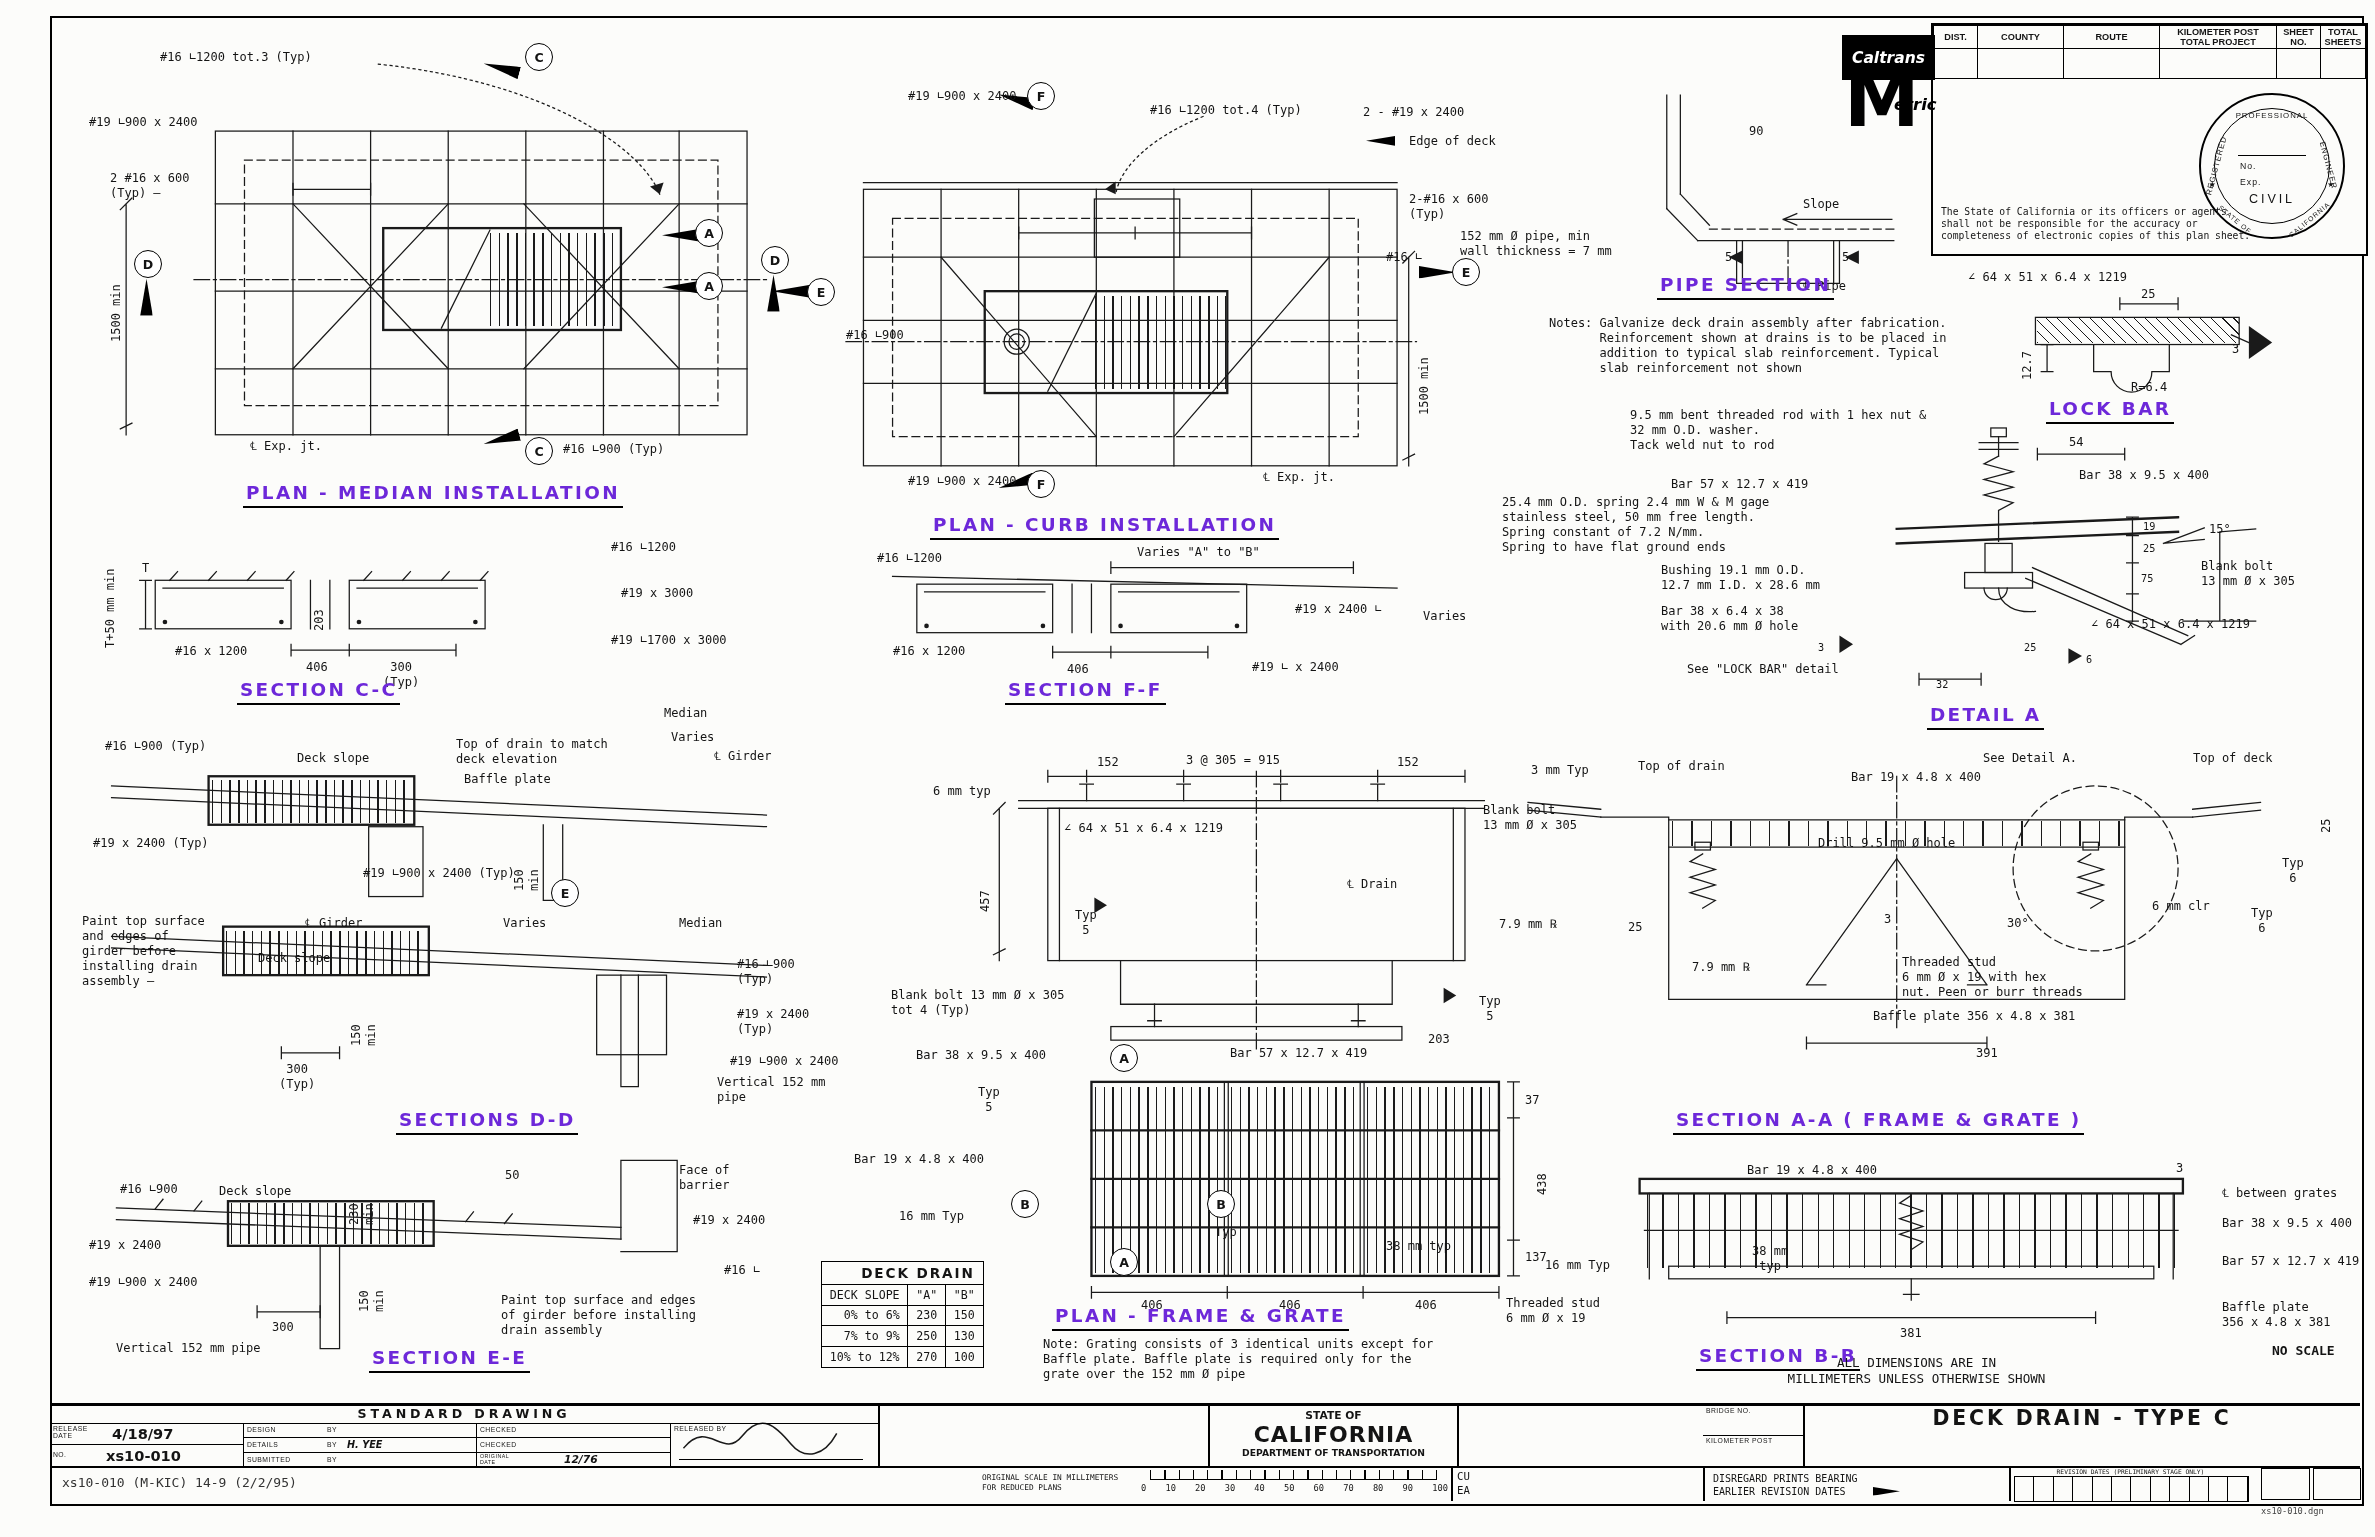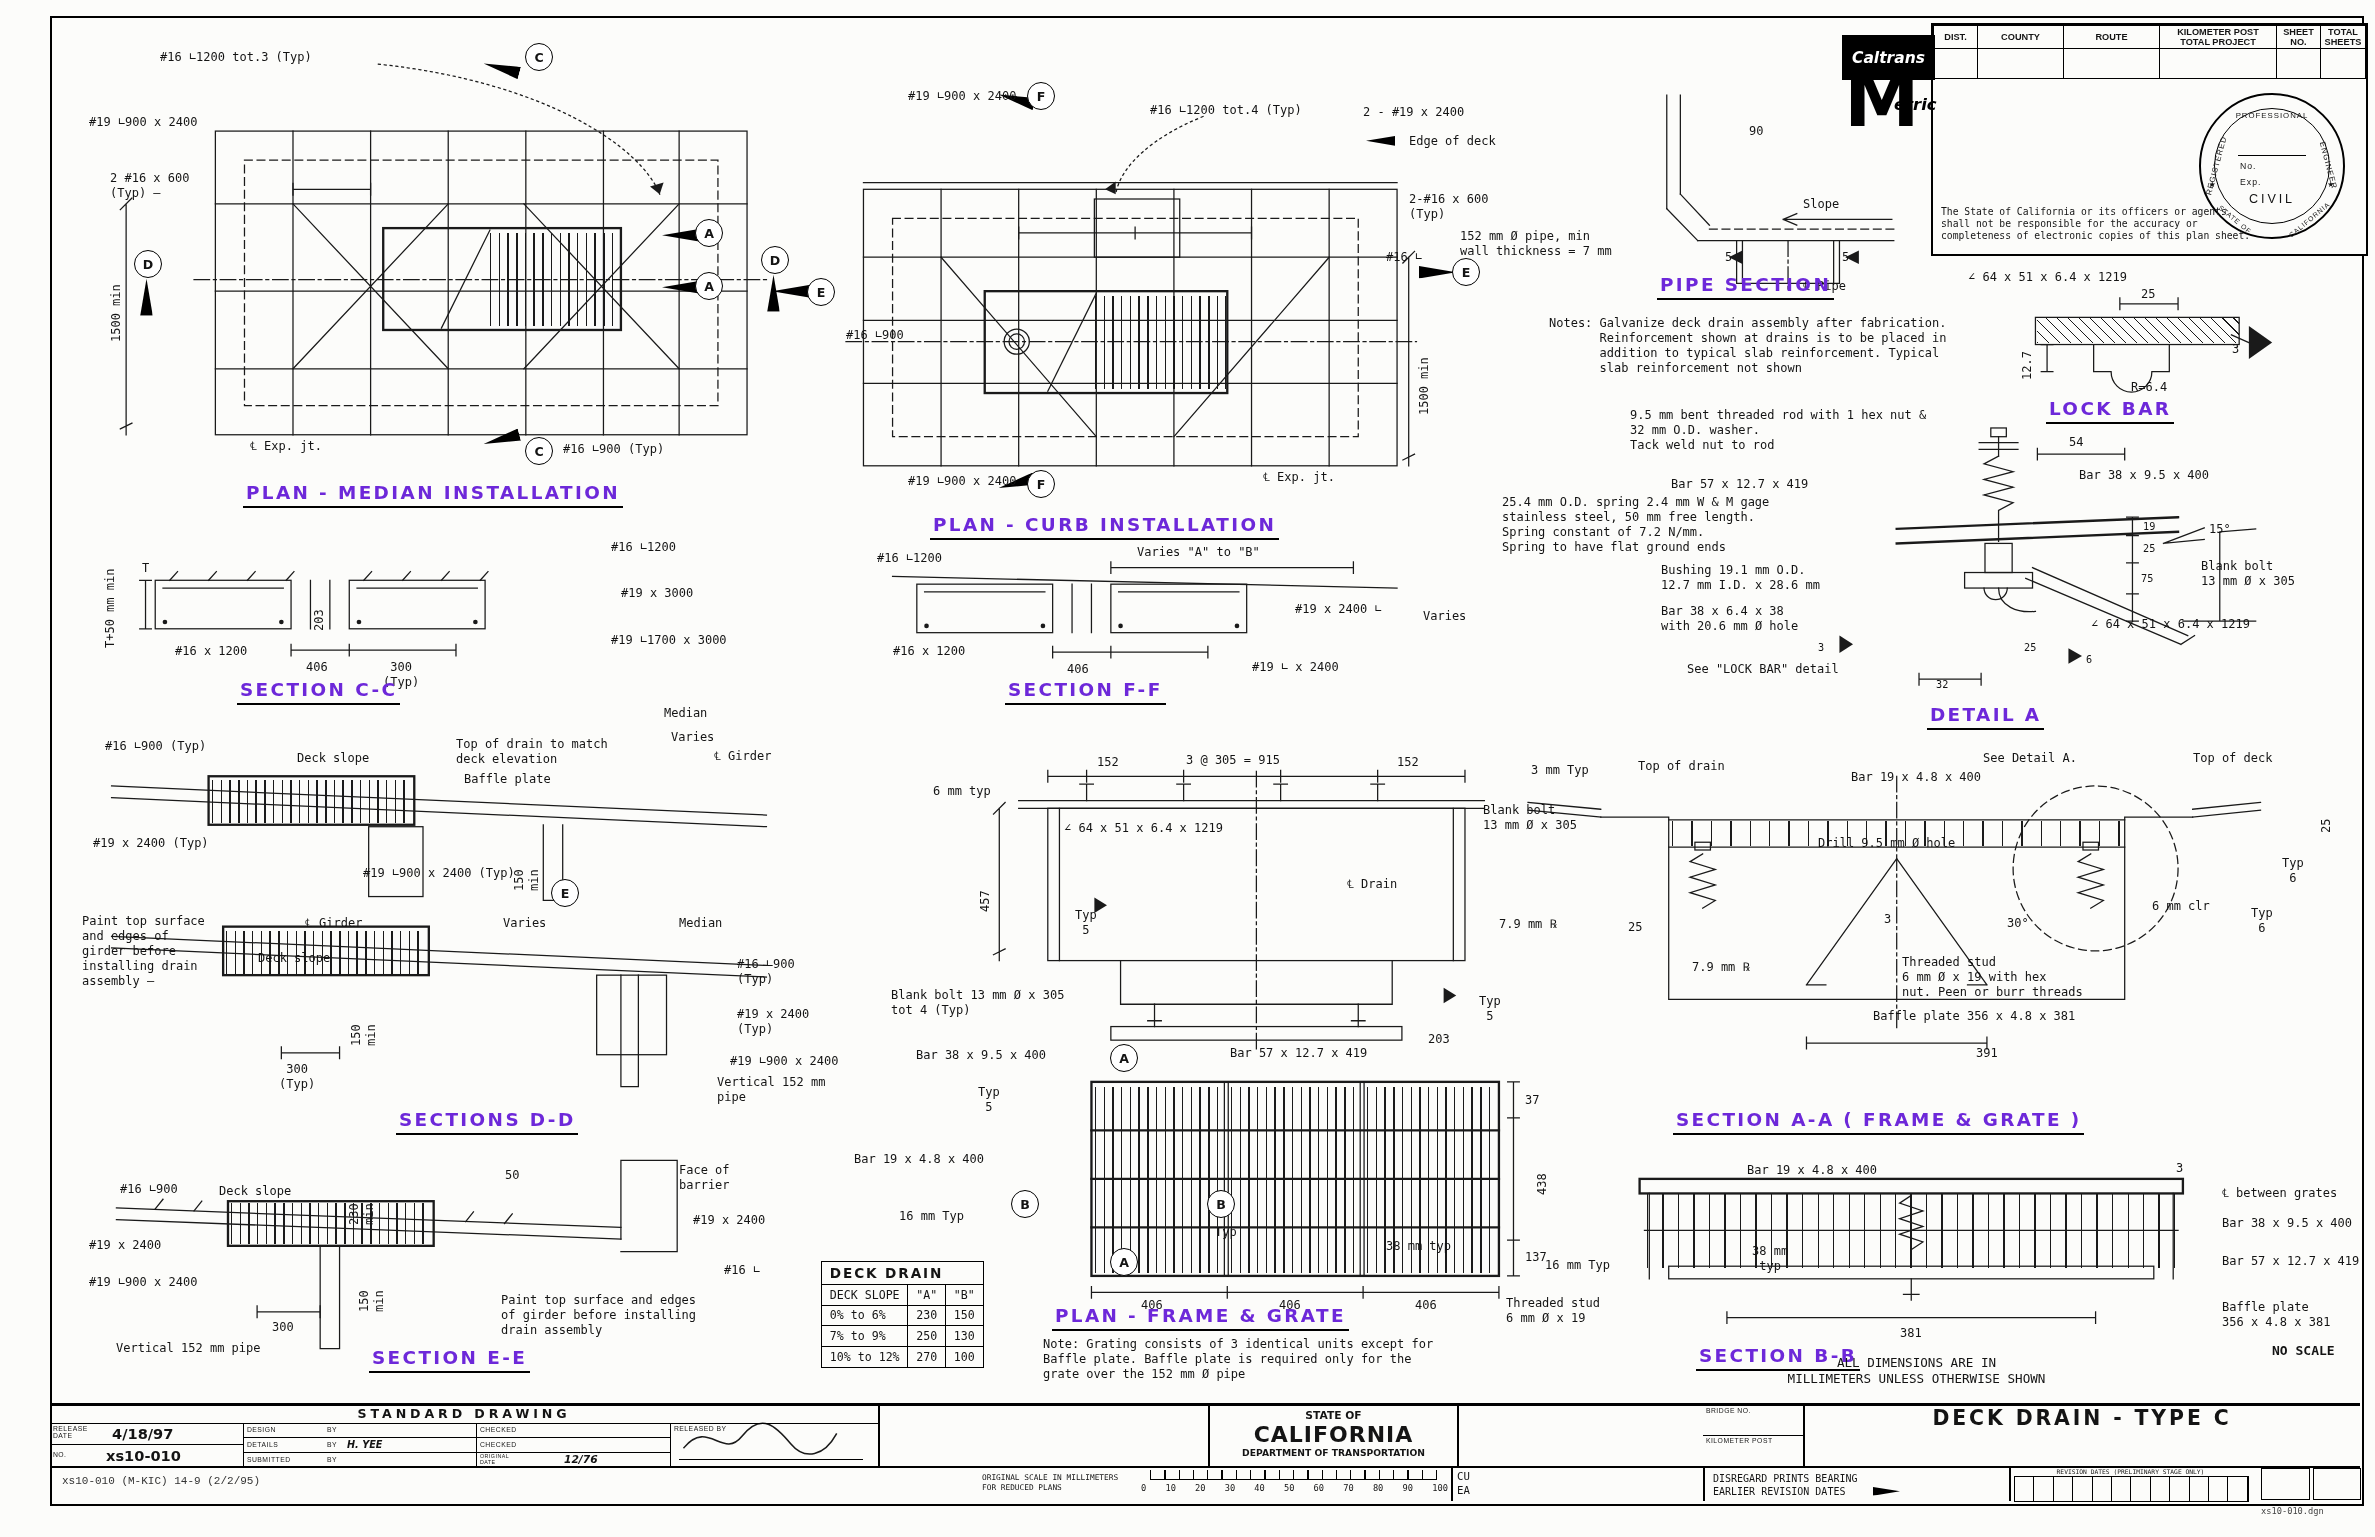--- a/index.html
+++ b/index.html
@@ -43,21 +43,21 @@
   .ruler{position:absolute;height:8.7px;border-bottom:1.5px solid #000;
          background:repeating-linear-gradient(90deg,#000 0 1.2px,transparent 1.2px 14.3px);}
   .revcells{position:absolute;border:1.5px solid #000;
          background:repeating-linear-gradient(90deg,transparent 0 18.4px,#000 18.4px 19.4px);}
   .logo{position:absolute;left:1842px;top:35px;width:93px;height:115px;z-index:4;}
   .logo .box{position:absolute;left:0;top:0;width:93px;height:45px;background:#000;color:#fff;
              font:bold italic 15.5px "DejaVu Sans",sans-serif;display:flex;align-items:center;justify-content:center;}
   .logo .M{position:absolute;left:1.9px;top:27px;font:bold 76px/1 "DejaVu Sans",sans-serif;color:#000;}
   .logo .etric{position:absolute;left:52px;top:60px;font:bold italic 16.5px "DejaVu Sans",sans-serif;color:#000;}
   .ddt{position:absolute;left:821px;top:1261px;z-index:6;border-collapse:collapse;background:#fcfcfa;}
-  .ddt th,.ddt td{border:1.6px solid #000;font:11.6px "DejaVu Sans Mono",monospace;padding:2.9px 7.8px;text-align:left;margin-top:41px;}
+  .ddt th,.ddt td{border:1.6px solid #000;font:11.6px "DejaVu Sans Mono",monospace;padding:2.9px 7.8px;text-align:right;margin-top:41px;}
   .ddt .cap{font:bold 13.6px "DejaVu Sans",sans-serif;letter-spacing:1.9px;}
 </style>
 </head>
 <body>
 
 <div id="sheet">
   <div class="frame"></div>
 
   <svg id="art" width="2375" height="1537" viewBox="0 0 2448 1584">
 
@@ -615,21 +615,21 @@
     <div class="cell" style="left:427px;top:47px;width:194px;height:13.6px;border-right:1.5px solid #000;">
       <span class="tbl-label" style="position:absolute;left:2.9px;top:0;white-space:pre-line;font-size:5.3px;">ORIGINAL
 DATE</span>
       <span style="position:absolute;left:87px;top:0;font:italic bold 10.7px 'DejaVu Sans',sans-serif;">12/76</span>
     </div>
     <div class="cell" style="left:621px;top:17.5px;width:207px;height:43px;">
       <span class="tbl-label" style="position:absolute;left:2.9px;top:1.9px;">RELEASED BY</span>
       <span style="position:absolute;left:7.8px;top:35px;width:184px;border-top:1px solid #000;"></span>
     </div>
   </div>
-  <div class="l xs" style="left:62px;top:1475px;font-size:11px;color:#333;font-family:Liberation Mono, monospace;">xs10-010 (M-KIC) 14-9 (2/2/95)</div>
+  <div class="l xs" style="left:62px;top:1475px;font-size:13px;color:#333;">xs10-010 (M-KIC) 14-9 (2/2/95)</div>
 
   <div class="btb c" style="left:1208px;top:1406px;width:247px;height:60px;border-left:2.4px solid #000;border-right:2.4px solid #000;">
     <div style="font:bold 10.7px 'DejaVu Sans',sans-serif;margin-top:2.9px;">STATE OF</div>
     <div style="font:bold 22px 'DejaVu Sans',sans-serif;letter-spacing:1px;">CALIFORNIA</div>
     <div style="font:bold 9.2px 'DejaVu Sans',sans-serif;">DEPARTMENT OF TRANSPORTATION</div>
   </div>
   <div class="btb" style="left:1703px;top:1406px;width:100px;height:60px;border-right:2.4px solid #000;">
     <div class="tbl-label" style="position:absolute;left:2.9px;top:1px;">BRIDGE NO.</div>
     <div style="position:absolute;left:0;top:9.7px;width:100px;height:19.4px;border-bottom:1.5px solid #000;"></div>
     <div class="tbl-label" style="position:absolute;left:2.9px;top:31px;">KILOMETER POST</div>

